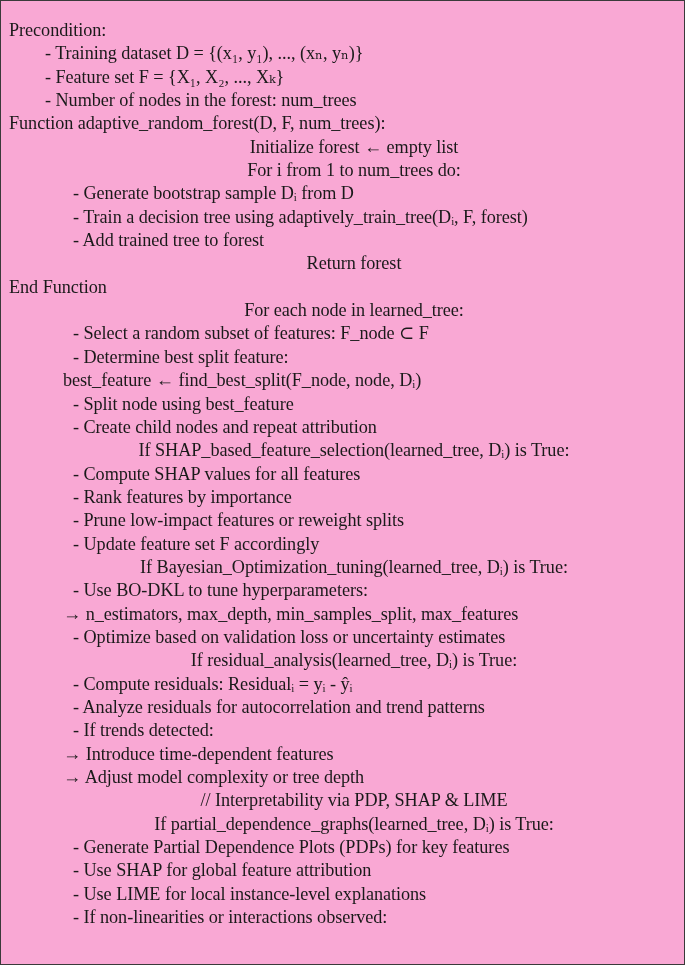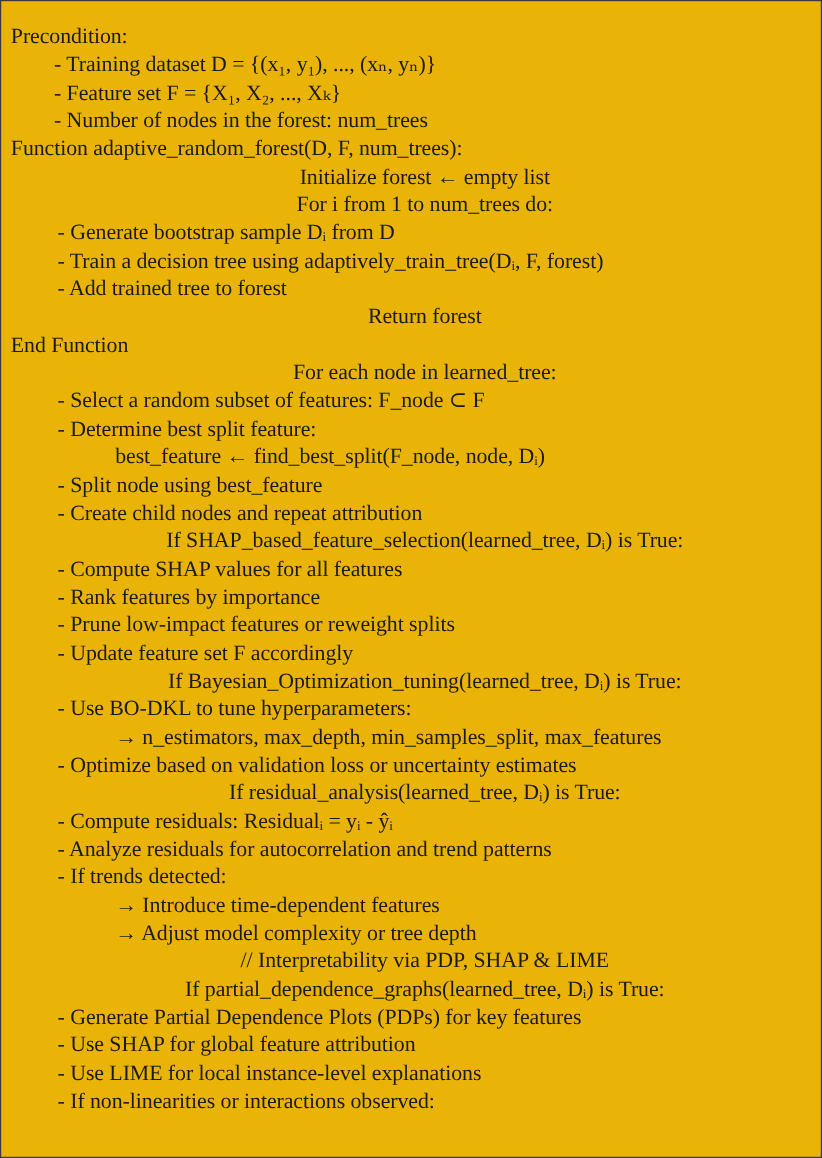--- a/index.html
+++ b/index.html
@@ -9,21 +9,21 @@
   }
   body {
     font-family: "Liberation Serif", "DejaVu Serif", serif;
   }
   #algorithm-box {
     position: relative;
     width: 685px;
     height: 965px;
     box-sizing: border-box;
     border: 1.5px solid #3a3a3a;
-    background: #eab308;
+    background: #f9a8d4;
     overflow: hidden;
   }
   #code-lines {
     position: absolute;
     left: 0;
     top: 18px;
     right: 0;
   }
   .code-line {
     display: block;
@@ -31,22 +31,22 @@
     line-height: 23.35px;
     color: #1a1a1a;
     white-space: pre;
     letter-spacing: -0.05px;
     font-family: "Liberation Serif", "DejaVu Serif", serif;
   }
   
   .ind-0 { padding-left: 8px; }
   .ind-1 { padding-left: 23px; text-align: center; }
   .ind-2 { padding-left: 44px; }
-  .ind-3 { padding-left: 47px; }
-  .ind-4 { padding-left: 62px; margin-left: 33px; }
+  .ind-3 { padding-left: 72px; }
+  .ind-4 { padding-left: 62px; }
 </style>
 </head>
 <body>
 
 <div id="algorithm-box">
   <div id="code-lines">
       <div class="code-line ind-0">Precondition:</div>
       <div class="code-line ind-2">- Training dataset D = {(x₁, y₁), ..., (xₙ, yₙ)}</div>
       <div class="code-line ind-2">- Feature set F = {X₁, X₂, ..., Xₖ}</div>
       <div class="code-line ind-2">- Number of nodes in the forest: num_trees</div>

